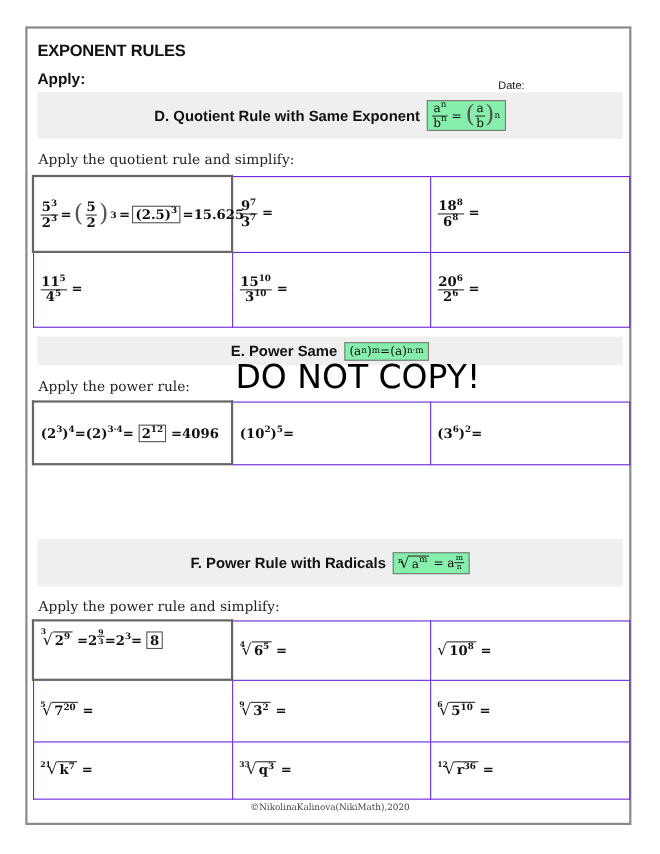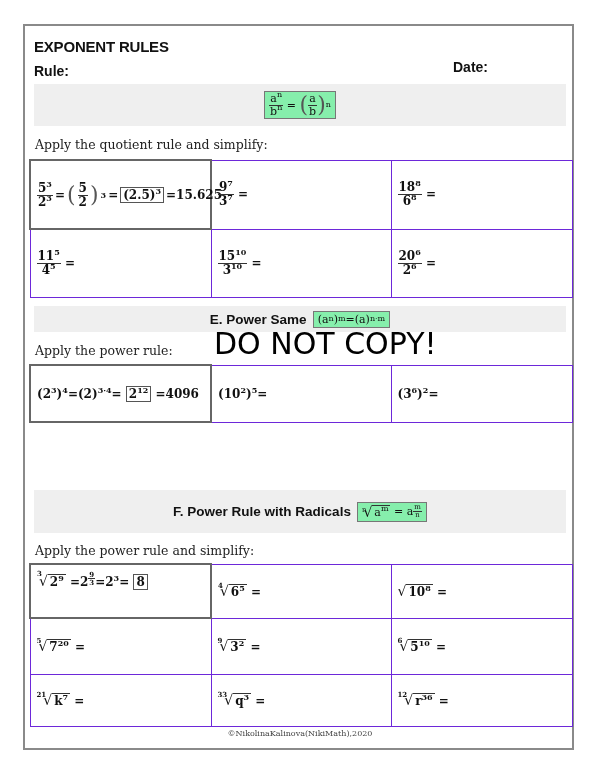--- a/index.html
+++ b/index.html
@@ -4,22 +4,22 @@
   <style>
     html, body { margin: 0; padding: 0; background: #ffffff; }
     body { width: 600px; height: 776px; position: relative; overflow: hidden;
            font-family: "DejaVu Serif", serif; color: #111; }
     .page { position: absolute; left: 23px; top: 24px; width: 551px; height: 726px;
             border: 2px solid #8a8a8a; box-sizing: border-box; }
     .title { position: absolute; left: 34px; top: 38px; font-family: "Liberation Sans", sans-serif;
              font-weight: bold; font-size: 15px; letter-spacing: -0.2px; }
     .name-label { position: absolute; left: 34px; top: 63px; font-family: "Liberation Sans", sans-serif;
                   font-weight: bold; font-size: 14px; }
-    .date-label { position: absolute; left: 453px; top: 59px; font-family: "Liberation Sans", sans-serif;
-                  font-weight: bold; font-size: 14px; }
+    .date-label { position: absolute; left: 453px; top: 73px; font-family: "Liberation Sans", sans-serif;
+                  font-weight: normal; font-size: 10px; }
     .section-bar { position: absolute; left: 34px; width: 532px; background: #efefef;
                    display: flex; align-items: center; justify-content: center; gap: 6px; }
     .section-title { font-family: "Liberation Sans", sans-serif; font-weight: bold; font-size: 13.5px; }
     .formula-box { border: 1px solid #777; background: #86efac; padding: 1px 4px;
                    font-family: "DejaVu Serif", serif; font-size: 11px;
                    display: inline-flex; align-items: center; }
     .instruction { position: absolute; left: 35px; font-size: 12.5px; color: #222; }
     table.grid { position: absolute; left: 29px; width: 542px; border-collapse: collapse; table-layout: fixed; }
     table.grid td { border: 1px solid #6d28d9; padding: 0 0 0 6px; vertical-align: middle;
                     font-size: 12px; font-weight: bold; }
@@ -37,24 +37,25 @@
     .watermark { position: absolute; left: 214px; top: 329px; font-family: "DejaVu Sans", sans-serif;
                  font-size: 30px; color: #000; letter-spacing: 0px; font-weight: normal; white-space: nowrap; line-height: 1; }
     .footer { position: absolute; left: 0; width: 600px; top: 729px; text-align: center; font-size: 8px; color: #444; }
   </style>
 </head>
 <body>
 
 <div class="page"></div>
 
 <div class="title">EXPONENT RULES</div>
-<div class="name-label">Rule:</div>
+<div class="name-label">Apply:</div>
 <div class="date-label">Date:</div>
 
 <div class="section-bar" style="top:84px;height:42px;">
+  <span class="section-title">D. Quotient Rule with Same Exponent</span>
   <span class="formula-box">
     <span class="frac">
         <span class="num">a<sup>n</sup></span>
         <span class="den">b<sup>n</sup></span>
       </span>
     &nbsp;=&nbsp;<span class="paren">(</span><span class="frac">
         <span class="num">a</span>
         <span class="den">b</span>
       </span><span class="paren">)</span><sup>n</sup>
   </span>

